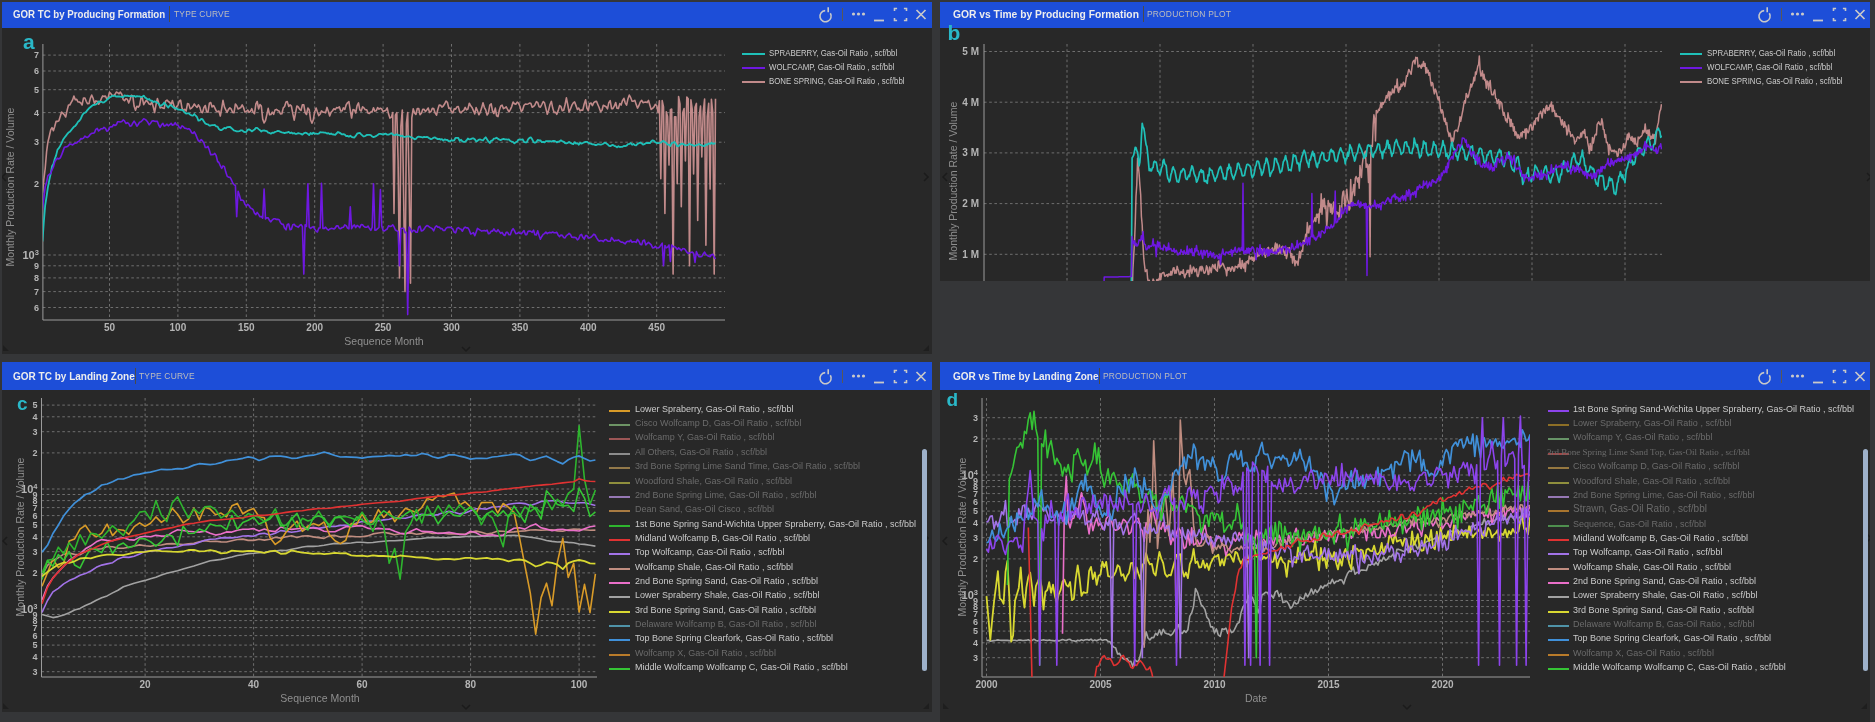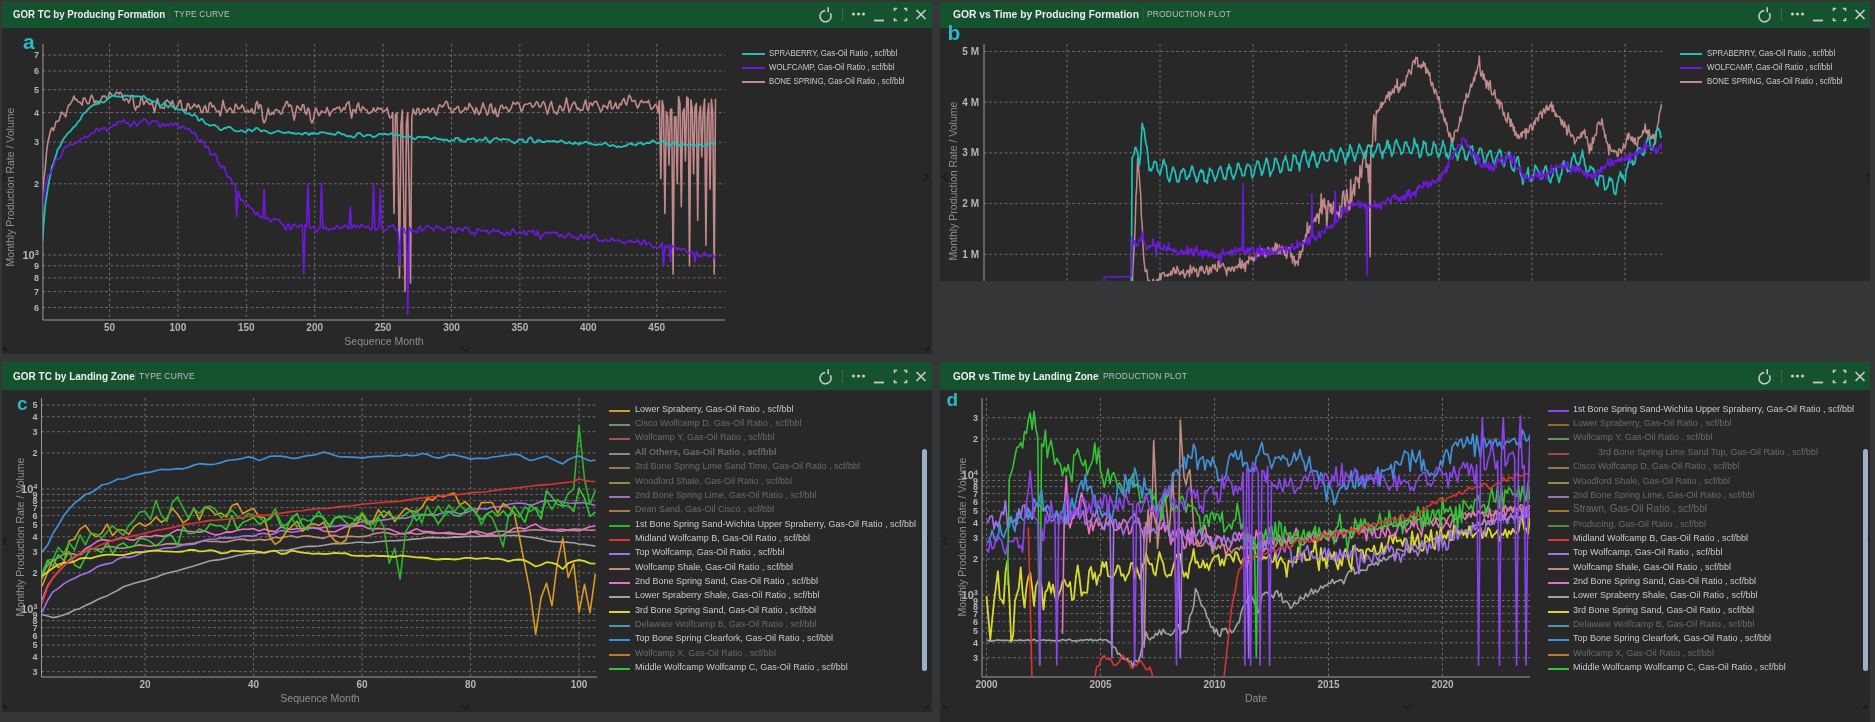--- a/index.html
+++ b/index.html
@@ -1,16 +1,16 @@
 <!DOCTYPE html>
 <html><head><meta charset="utf-8"><style>
 *{margin:0;padding:0;box-sizing:border-box}
 html,body{width:1875px;height:722px;background:#353638;font-family:"Liberation Sans",sans-serif;overflow:hidden}
 .panel{position:absolute;background:#282828;overflow:hidden}
-.hdr{position:relative;height:28px;background:#14532d}
+.hdr{position:relative;height:28px;background:#1d4ed8}
 .ttl{position:absolute;left:13px;top:50%;font-size:11px;font-weight:bold;color:#ededed;white-space:nowrap;transform-origin:0 50%}
 .sep{position:absolute;top:6px;width:1px;height:16px;background:#4a4a4a}
 .sub{position:absolute;top:50%;font-size:9.2px;color:#bdbdbd;letter-spacing:0.2px;white-space:nowrap;transform:translateY(-50%) scale(0.92,1);transform-origin:0 50%}
 .chart{position:absolute;left:0;overflow:visible}
 .ltr{position:absolute;font-weight:bold;color:#2ab8c8;line-height:1;z-index:5}
 </style></head>
 <body>
 <div class="panel" style="left:0;top:0;width:932px;height:354px">
 <div class="hdr">
       <span class="ttl" style="transform:translateY(-50%) scale(0.88,1)">GOR TC by Producing Formation</span>
@@ -270,21 +270,21 @@
       <path d="M929,319 L923,319 L929,313 Z" fill="#1e1e1e"></path>
       <rect x="922" y="59" width="5" height="222" rx="2.5" fill="#9db0c9"></rect>
     </svg>
     <div style="position:absolute;left:609px;top:47.7px;width:21px;height:2px;background:#d99b28"></div>
     <div style="position:absolute;left:635px;top:41.7px;font-size:9.0px;color:#cbcbcb;white-space:nowrap;">Lower Spraberry, Gas-Oil Ratio , scf/bbl</div>
     <div style="position:absolute;left:609px;top:62.1px;width:21px;height:2px;background:#6d9465"></div>
     <div style="position:absolute;left:635px;top:56.1px;font-size:9.0px;color:#6b6b6b;white-space:nowrap;">Cisco Wolfcamp D, Gas-Oil Ratio , scf/bbl</div>
     <div style="position:absolute;left:609px;top:76.4px;width:21px;height:2px;background:#9c5656"></div>
     <div style="position:absolute;left:635px;top:70.4px;font-size:9.0px;color:#6b6b6b;white-space:nowrap;">Wolfcamp Y, Gas-Oil Ratio , scf/bbl</div>
     <div style="position:absolute;left:609px;top:90.8px;width:21px;height:2px;background:#8c8c8c"></div>
-    <div style="position:absolute;left:635px;top:84.8px;font-size:9.0px;color:#6b6b6b;white-space:nowrap;font-weight:bold;">All Others, Gas-Oil Ratio , scf/bbl</div>
+    <div style="position:absolute;left:635px;top:84.8px;font-size:9.0px;color:#6b6b6b;white-space:nowrap;">All Others, Gas-Oil Ratio , scf/bbl</div>
     <div style="position:absolute;left:609px;top:105.1px;width:21px;height:2px;background:#93794a"></div>
     <div style="position:absolute;left:635px;top:99.1px;font-size:9.0px;color:#6b6b6b;white-space:nowrap;">3rd Bone Spring Lime Sand Time, Gas-Oil Ratio , scf/bbl</div>
     <div style="position:absolute;left:609px;top:119.5px;width:21px;height:2px;background:#8f8f3d"></div>
     <div style="position:absolute;left:635px;top:113.5px;font-size:9.0px;color:#6b6b6b;white-space:nowrap;">Woodford Shale, Gas-Oil Ratio , scf/bbl</div>
     <div style="position:absolute;left:609px;top:133.8px;width:21px;height:2px;background:#9678b4"></div>
     <div style="position:absolute;left:635px;top:127.8px;font-size:9.0px;color:#6b6b6b;white-space:nowrap;">2nd Bone Spring Lime, Gas-Oil Ratio , scf/bbl</div>
     <div style="position:absolute;left:609px;top:148.2px;width:21px;height:2px;background:#a97b42"></div>
     <div style="position:absolute;left:635px;top:142.2px;font-size:9.0px;color:#6b6b6b;white-space:nowrap;">Dean Sand, Gas-Oil Cisco , scf/bbl</div>
     <div style="position:absolute;left:609px;top:162.5px;width:21px;height:2px;background:#2eb52e"></div>
     <div style="position:absolute;left:635px;top:156.5px;font-size:9.0px;color:#cbcbcb;white-space:nowrap;">1st Bone Spring Sand-Wichita Upper Spraberry, Gas-Oil Ratio , scf/bbl</div>
@@ -404,31 +404,31 @@
       <path d="M927,319 L921,319 L927,313 Z" fill="#1e1e1e"></path>
       <rect x="923" y="59" width="5" height="222" rx="2.5" fill="#9db0c9"></rect>
     </svg>
     <div style="position:absolute;left:608px;top:47.7px;width:21px;height:2px;background:#8d44ec"></div>
     <div style="position:absolute;left:633px;top:41.7px;font-size:9.0px;color:#cbcbcb;white-space:nowrap;">1st Bone Spring Sand-Wichita Upper Spraberry, Gas-Oil Ratio , scf/bbl</div>
     <div style="position:absolute;left:608px;top:62.1px;width:21px;height:2px;background:#8d6f26"></div>
     <div style="position:absolute;left:633px;top:56.1px;font-size:9.0px;color:#6b6b6b;white-space:nowrap;">Lower Spraberry, Gas-Oil Ratio , scf/bbl</div>
     <div style="position:absolute;left:608px;top:76.4px;width:21px;height:2px;background:#679467"></div>
     <div style="position:absolute;left:633px;top:70.4px;font-size:9.0px;color:#6b6b6b;white-space:nowrap;">Wolfcamp Y, Gas-Oil Ratio , scf/bbl</div>
     <div style="position:absolute;left:608px;top:90.8px;width:21px;height:2px;background:#a04848"></div>
-    <div style="position:absolute;left:658px;top:84.8px;font-size:9.0px;color:#6b6b6b;white-space:nowrap;">3rd Bone Spring Lime Sand Top, Gas-Oil Ratio , scf/bbl</div>
+    <div style="position:absolute;left:607px;top:84.8px;font-size:9.0px;color:#6b6b6b;white-space:nowrap;font-family:Liberation Serif, serif;">3rd Bone Spring Lime Sand Top, Gas-Oil Ratio , scf/bbl</div>
     <div style="position:absolute;left:608px;top:105.1px;width:21px;height:2px;background:#967840"></div>
     <div style="position:absolute;left:633px;top:99.1px;font-size:9.0px;color:#6b6b6b;white-space:nowrap;">Cisco Wolfcamp D, Gas-Oil Ratio , scf/bbl</div>
     <div style="position:absolute;left:608px;top:119.5px;width:21px;height:2px;background:#8f8f3d"></div>
     <div style="position:absolute;left:633px;top:113.5px;font-size:9.0px;color:#6b6b6b;white-space:nowrap;">Woodford Shale, Gas-Oil Ratio , scf/bbl</div>
     <div style="position:absolute;left:608px;top:133.8px;width:21px;height:2px;background:#9678b4"></div>
     <div style="position:absolute;left:633px;top:127.8px;font-size:9.0px;color:#6b6b6b;white-space:nowrap;">2nd Bone Spring Lime, Gas-Oil Ratio , scf/bbl</div>
     <div style="position:absolute;left:608px;top:148.2px;width:21px;height:2px;background:#a9752e"></div>
     <div style="position:absolute;left:633px;top:141px;font-size:10px;color:#6b6b6b;white-space:nowrap;">Strawn, Gas-Oil Ratio , scf/bbl</div>
     <div style="position:absolute;left:608px;top:162.5px;width:21px;height:2px;background:#4e8f4e"></div>
-    <div style="position:absolute;left:633px;top:156.5px;font-size:9.0px;color:#6b6b6b;white-space:nowrap;">Producing, Gas-Oil Ratio , scf/bbl</div>
+    <div style="position:absolute;left:633px;top:156.5px;font-size:9.0px;color:#6b6b6b;white-space:nowrap;">Sequence, Gas-Oil Ratio , scf/bbl</div>
     <div style="position:absolute;left:608px;top:176.9px;width:21px;height:2px;background:#e03232"></div>
     <div style="position:absolute;left:633px;top:170.9px;font-size:9.0px;color:#cbcbcb;white-space:nowrap;">Midland Wolfcamp B, Gas-Oil Ratio , scf/bbl</div>
     <div style="position:absolute;left:608px;top:191.2px;width:21px;height:2px;background:#a273e8"></div>
     <div style="position:absolute;left:633px;top:185.2px;font-size:9.0px;color:#cbcbcb;white-space:nowrap;">Top Wolfcamp, Gas-Oil Ratio , scf/bbl</div>
     <div style="position:absolute;left:608px;top:205.6px;width:21px;height:2px;background:#c08d80"></div>
     <div style="position:absolute;left:633px;top:199.6px;font-size:9.0px;color:#cbcbcb;white-space:nowrap;">Wolfcamp Shale, Gas-Oil Ratio , scf/bbl</div>
     <div style="position:absolute;left:608px;top:219.9px;width:21px;height:2px;background:#ea6fc9"></div>
     <div style="position:absolute;left:633px;top:213.9px;font-size:9.0px;color:#cbcbcb;white-space:nowrap;">2nd Bone Spring Sand, Gas-Oil Ratio , scf/bbl</div>
     <div style="position:absolute;left:608px;top:234.2px;width:21px;height:2px;background:#a2a2a2"></div>
     <div style="position:absolute;left:633px;top:228.2px;font-size:9.0px;color:#cbcbcb;white-space:nowrap;">Lower Spraberry Shale, Gas-Oil Ratio , scf/bbl</div>

